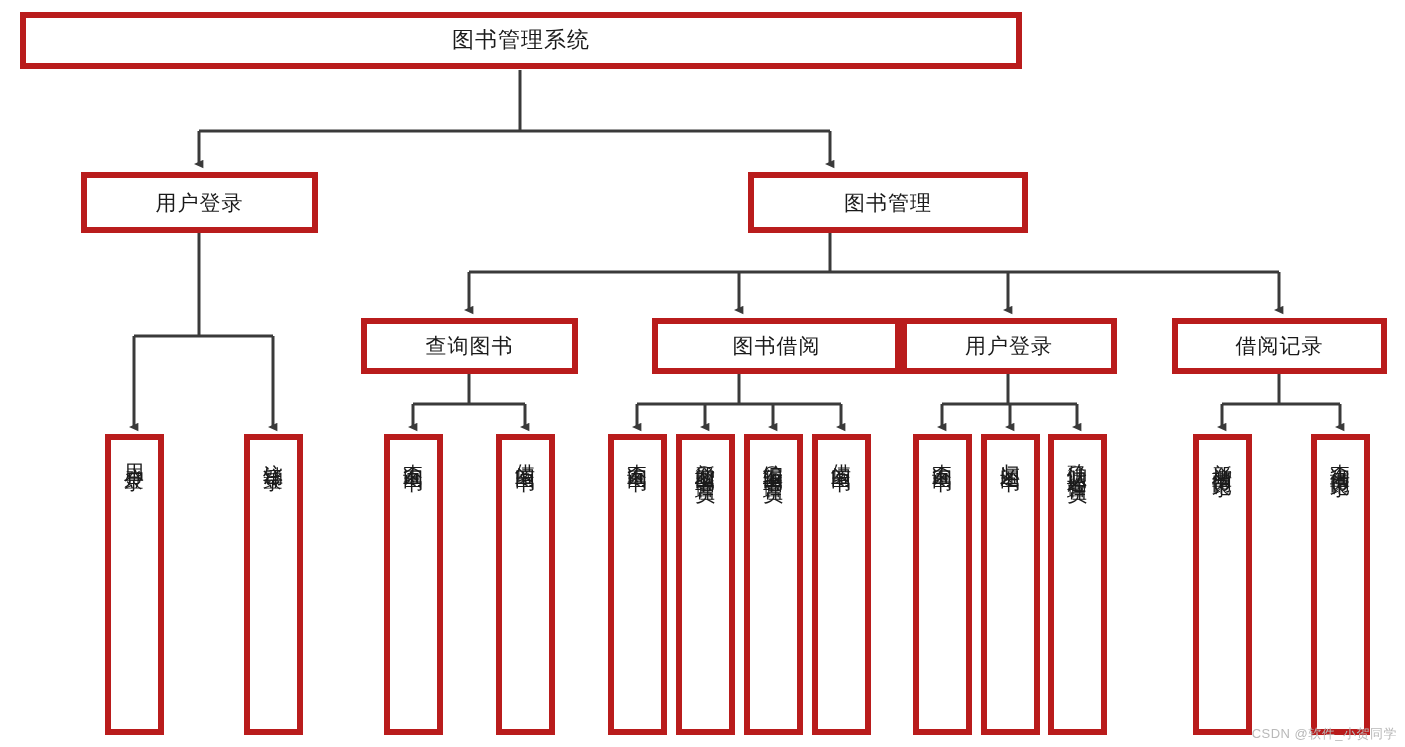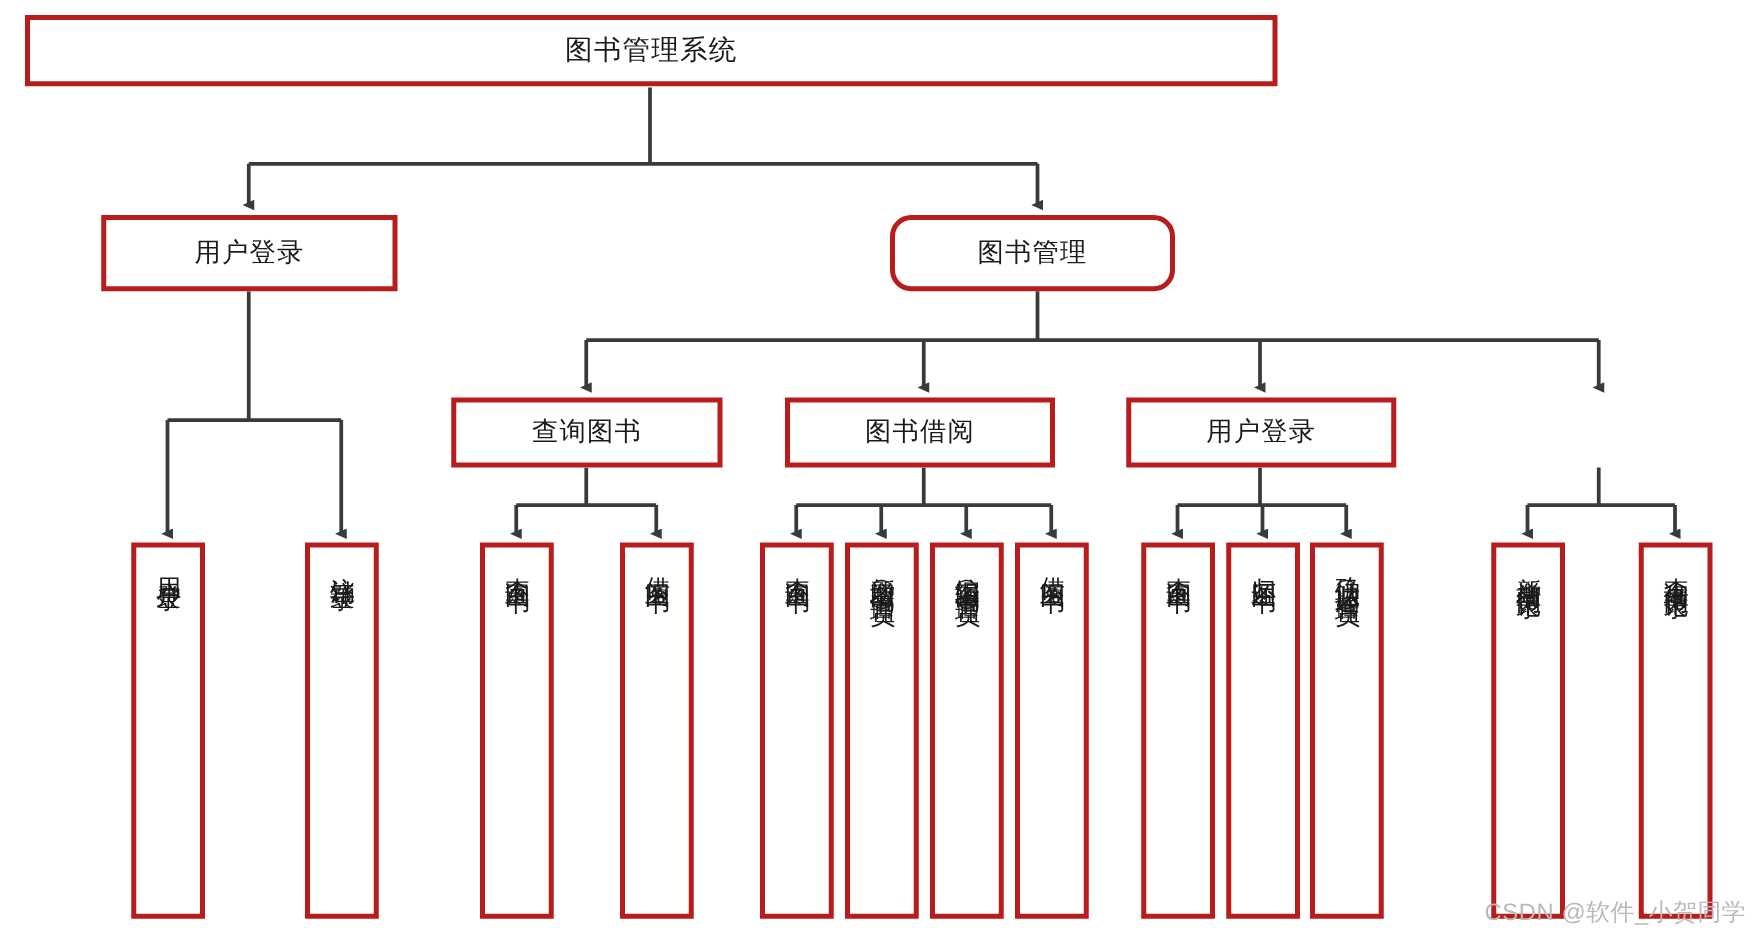--- a/index.html
+++ b/index.html
@@ -20,21 +20,21 @@
   #wires {
     position: absolute;
     left: 0;
     top: 0;
     width: 1405px;
     height: 747px;
   }
   .node {
     position: absolute;
     box-sizing: border-box;
-    border: 4px solid #b91c1c;
+    border: 6px solid #b91c1c;
     background: #ffffff;
     display: flex;
     align-items: center;
     justify-content: center;
     color: #1a1a1a;
   }
   .node .txt {
     display: block;
     text-align: center;
     line-height: 1.12;
@@ -53,21 +53,21 @@
     text-orientation: upright;
     font-size: 20px;
     letter-spacing: 3px;
     line-height: 1;
   }
   #root-node .txt { font-size: 22px; }
   #watermark {
     position: absolute;
     right: 8px;
     bottom: 4px;
-    font-size: 19px;
+    font-size: 13px;
     color: #b9b9b9;
     white-space: nowrap;
     letter-spacing: 0.5px;
   }
 </style>
 </head>
 <body>
 
 <div id="canvas">
 
@@ -124,32 +124,35 @@
     </g>
   </svg>
 
   <div class="node horizontal" id="root-node" style="left:20px; top:12px; width:1002px; height:57px;">
     <span class="txt">图书管理系统</span>
   </div>
 
   <div class="node horizontal" style="left:81px; top:172px; width:237px; height:61px;">
     <span class="txt">用户登录</span>
   </div>
-  <div class="node horizontal" style="left:712px; top:172px; width:228px; height:61px;border-radius:17px;">
+  <div class="node horizontal" style="left:748px; top:172px; width:280px; height:61px;">
     <span class="txt">图书管理</span>
   </div>
 
   <div class="node horizontal" style="left:361px; top:318px; width:217px; height:56px;">
     <span class="txt">查询图书</span>
   </div>
-  <div class="node horizontal" style="left:628px; top:318px; width:216px; height:56px;">
+  <div class="node horizontal" style="left:652px; top:318px; width:249px; height:56px;">
     <span class="txt">图书借阅</span>
   </div>
   <div class="node horizontal" style="left:901px; top:318px; width:216px; height:56px;">
     <span class="txt">用户登录</span>
+  </div>
+  <div class="node horizontal" style="left:1172px; top:318px; width:215px; height:56px;">
+    <span class="txt">借阅记录</span>
   </div>
 
   <div class="node vertical" style="left:105px; top:434px; width:59px; height:301px;">
     <span class="txt">用户登录</span>
   </div>
   <div class="node vertical" style="left:244px; top:434px; width:59px; height:301px;">
     <span class="txt">注销登录</span>
   </div>
 
   <div class="node vertical" style="left:384px; top:434px; width:59px; height:301px;">

